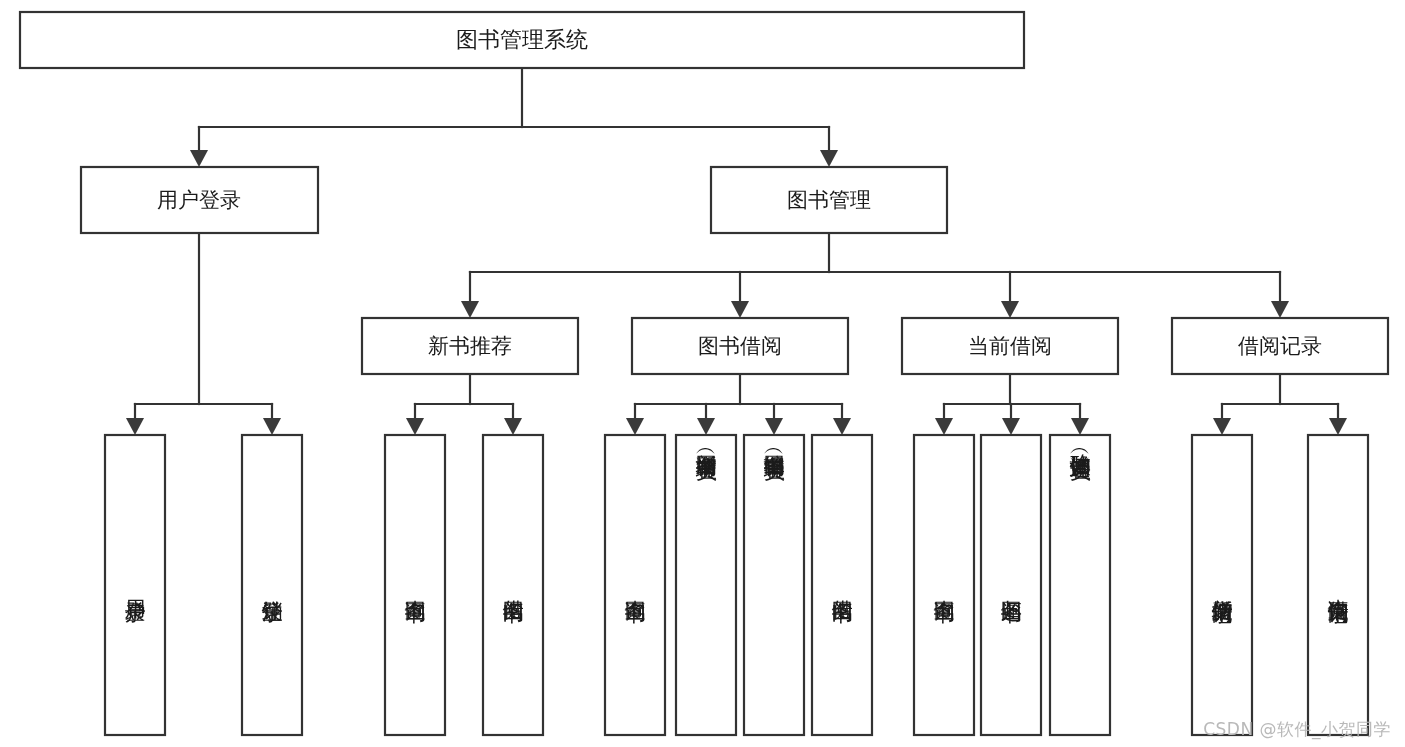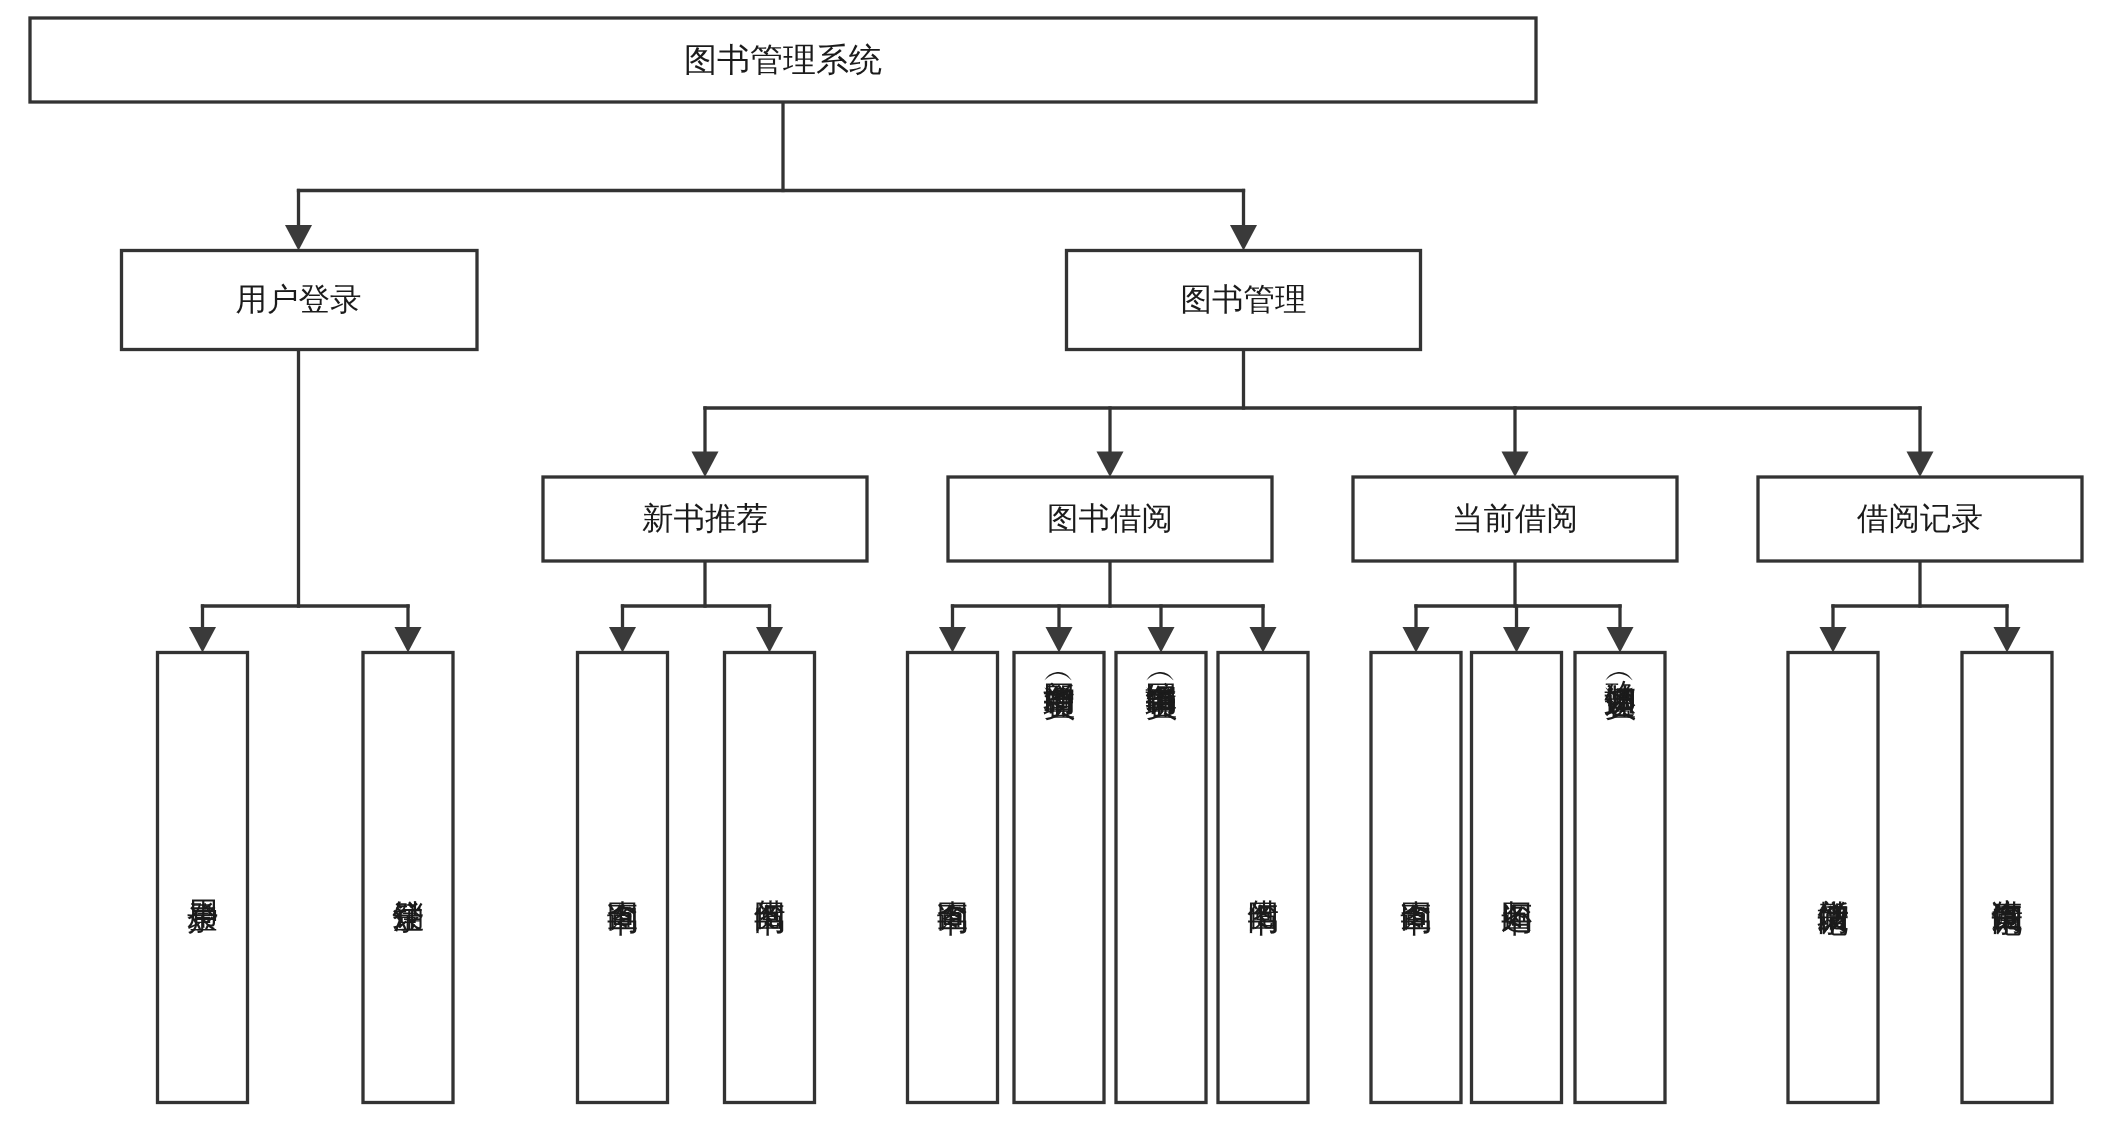--- a/index.html
+++ b/index.html
@@ -229,13 +229,14 @@
     <span class="vlabel">确认归还（管理员）</span>
   </div>
 
   <div class="vlabel-wrap" style="left:1192px; top:435px; width:60px; height:300px;">
     <span class="vlabel">新增借阅记录</span>
   </div>
   <div class="vlabel-wrap" style="left:1308px; top:435px; width:60px; height:300px;">
     <span class="vlabel">查询借阅记录</span>
   </div>
 
+  <div class="watermark">CSDN @软件_小贺同学</div>
 </div>
 
 </body></html>

